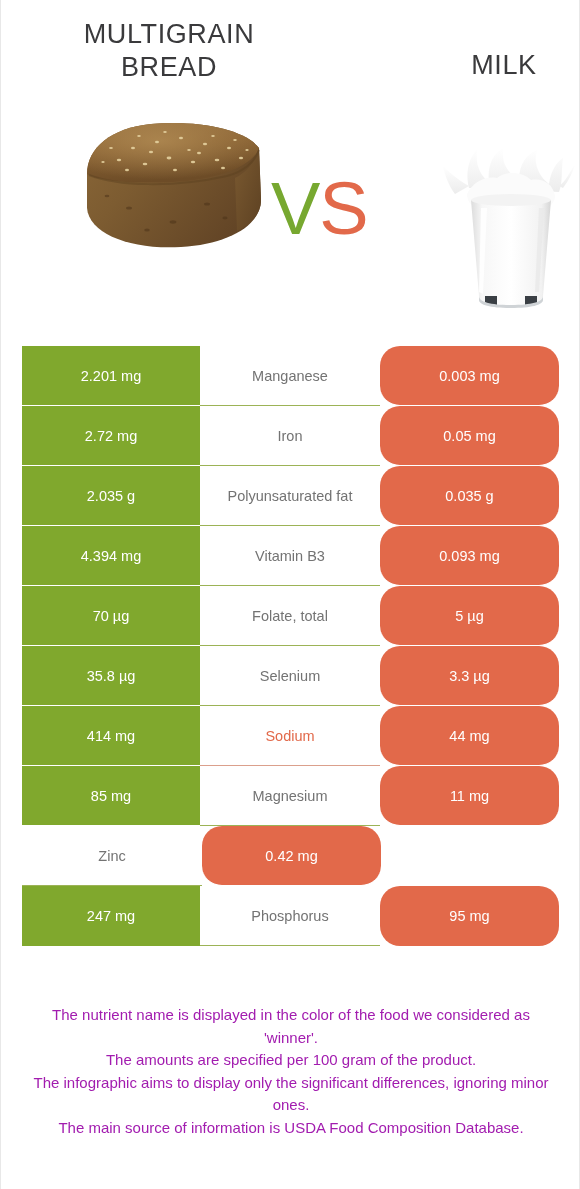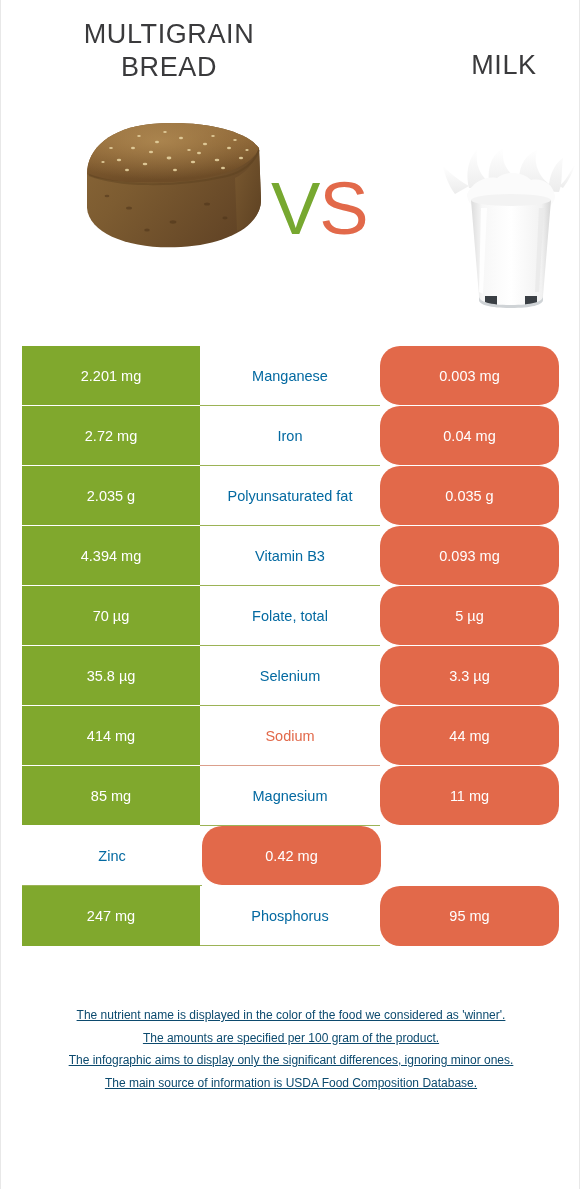--- a/index.html
+++ b/index.html
@@ -109,21 +109,21 @@
   }
   .cell-left {
     width: 178px;
     background: #80a82d;
     color: #ffffff;
     border-bottom: 1px solid #ffffff;
   }
   .cell-mid {
     width: 180px;
     background: #ffffff;
-    color: #0369a1;
+    color: #737373;
     border-bottom: 1px solid #9cb356;
   }
   .cell-mid.winner-right {
     color: #e2694a;
     border-bottom-color: #dba08c;
     text-align: right;
   }
   .cell-right {
     width: 179px;
     background: #e2694a;
@@ -139,26 +139,25 @@
     border-bottom: 1px solid #9cb356;
   }
 
   
   .footer {
     position: absolute;
     left: 30px;
     top: 1004px;
     width: 520px;
     text-align: center;
-    color: #0c4a6e;
-    font-size: 12px;
+    color: #a21caf;
+    font-size: 15px;
     line-height: 22.5px;
     font-family: "Liberation Sans", sans-serif;
     white-space: pre-line;
-    text-decoration: underline;
   }
 </style>
 </head>
 <body>
 
 <div id="page">
 
   <div class="header">
 
     <div class="title title-left">MULTIGRAIN
@@ -293,21 +292,21 @@
 
   <div class="table" id="nutrient-table">
       <div class="row">
         <div class="cell cell-left">2.201 mg</div>
         <div class="cell cell-mid">Manganese</div>
         <div class="cell cell-right">0.003 mg</div>
       </div>
       <div class="row">
         <div class="cell cell-left">2.72 mg</div>
         <div class="cell cell-mid">Iron</div>
-        <div class="cell cell-right">0.04 mg</div>
+        <div class="cell cell-right">0.05 mg</div>
       </div>
       <div class="row">
         <div class="cell cell-left">2.035 g</div>
         <div class="cell cell-mid">Polyunsaturated fat</div>
         <div class="cell cell-right">0.035 g</div>
       </div>
       <div class="row">
         <div class="cell cell-left">4.394 mg</div>
         <div class="cell cell-mid">Vitamin B3</div>
         <div class="cell cell-right">0.093 mg</div>

